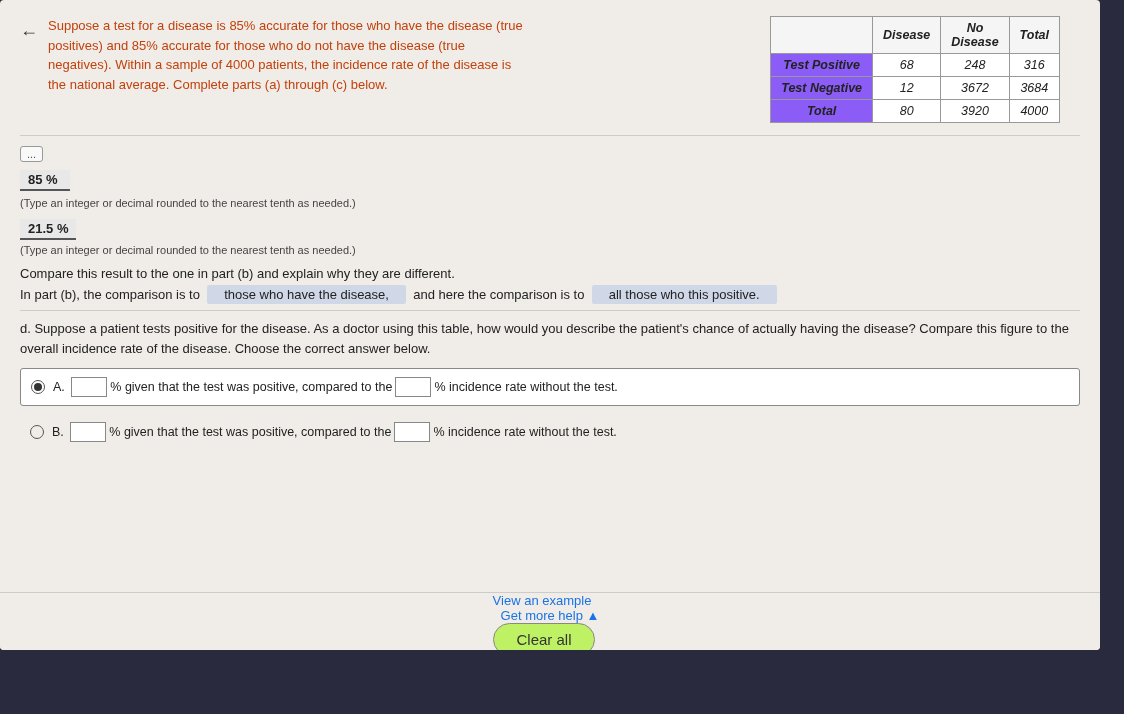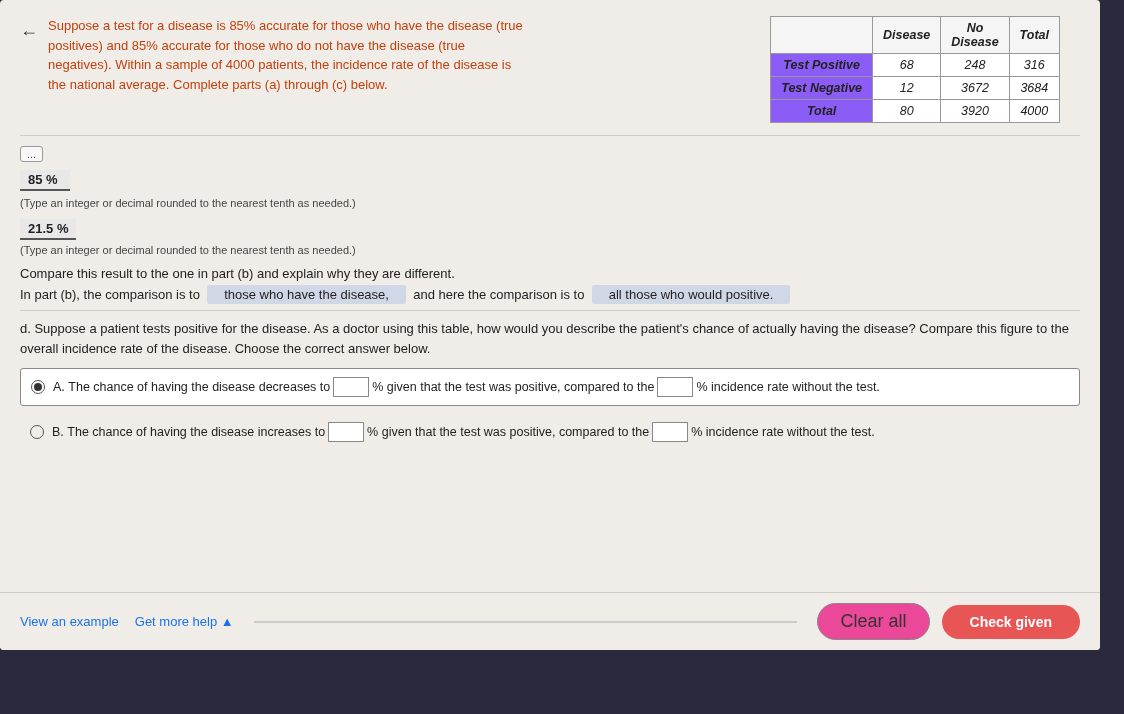--- a/index.html
+++ b/index.html
@@ -170,20 +170,21 @@
     .bottom-bar {
       position: absolute;
       bottom: 0; left: 0;
       width: 1100px;
       height: 58px;
       background: #f0ede8;
       border-top: 1px solid #ccc;
       display: flex;
       align-items: center;
       padding: 0 20px;
+      flex-direction: column;
     }
     .view-example-link {
       font-size: 13px;
       color: #1a73e8;
       text-decoration: none;
       cursor: pointer;
       margin-right: 16px;
     }
     .get-help-link {
       font-size: 13px;
@@ -191,25 +192,25 @@
       text-decoration: none;
       cursor: pointer;
     }
     .progress-line {
       flex: 1;
       height: 2px;
       background: #ccc;
       margin: 0 20px;
     }
     .clear-all-btn {
-      background: #ec4899;
+      background: #bef264;
       border: 1.5px solid #888;
       border-radius: 20px;
       padding: 7px 22px;
-      font-size: 18px;
+      font-size: 15px;
       color: #333;
       cursor: pointer;
       margin-right: 12px;
     }
     .check-answer-btn {
       background: #e85555;
       border: none;
       border-radius: 20px;
       padding: 9px 28px;
       font-size: 14px;
@@ -286,44 +287,42 @@
       <span class="answer-box">21.5 %</span>
     </div>
     <p class="type-hint">(Type an integer or decimal rounded to the nearest tenth as needed.)</p>
 
     
     <p class="compare-text">Compare this result to the one in part (b) and explain why they are different.</p>
     <p class="compare-text">
       <span>In part (b), the comparison is to</span>
       &nbsp;<span class="highlight-text">those who have the disease,</span>&nbsp;
       <span>and here the comparison is to</span>
-      &nbsp;<span class="highlight-text">all those who would positive.</span>
+      &nbsp;<span class="highlight-text">all those who this positive.</span>
     </p>
 
     <hr class="divider">
 
     
     <p class="part-d-text">d. Suppose a patient tests positive for the disease. As a doctor using this table, how would you describe the patient's chance of actually having the disease? Compare this figure to the overall incidence rate of the disease. Choose the correct answer below.</p>
 
     
     <div class="option-row selected">
       <span class="radio-btn checked"></span>
       <span>A.</span>&nbsp;
-      <span>The chance of having the disease decreases to</span>
       <span class="input-box"></span>
       <span>% given that the test was positive, compared to the</span>
       <span class="input-box"></span>
       <span>% incidence rate without the test.</span>
     </div>
 
     
     <div class="option-row">
       <span class="radio-btn"></span>
       <span>B.</span>&nbsp;
-      <span>The chance of having the disease increases to</span>
       <span class="input-box"></span>
       <span>% given that the test was positive, compared to the</span>
       <span class="input-box"></span>
       <span>% incidence rate without the test.</span>
     </div>
 
     
     <div class="bottom-bar">
       <a class="view-example-link">View an example</a>
       <a class="get-help-link">Get more help ▲</a>

